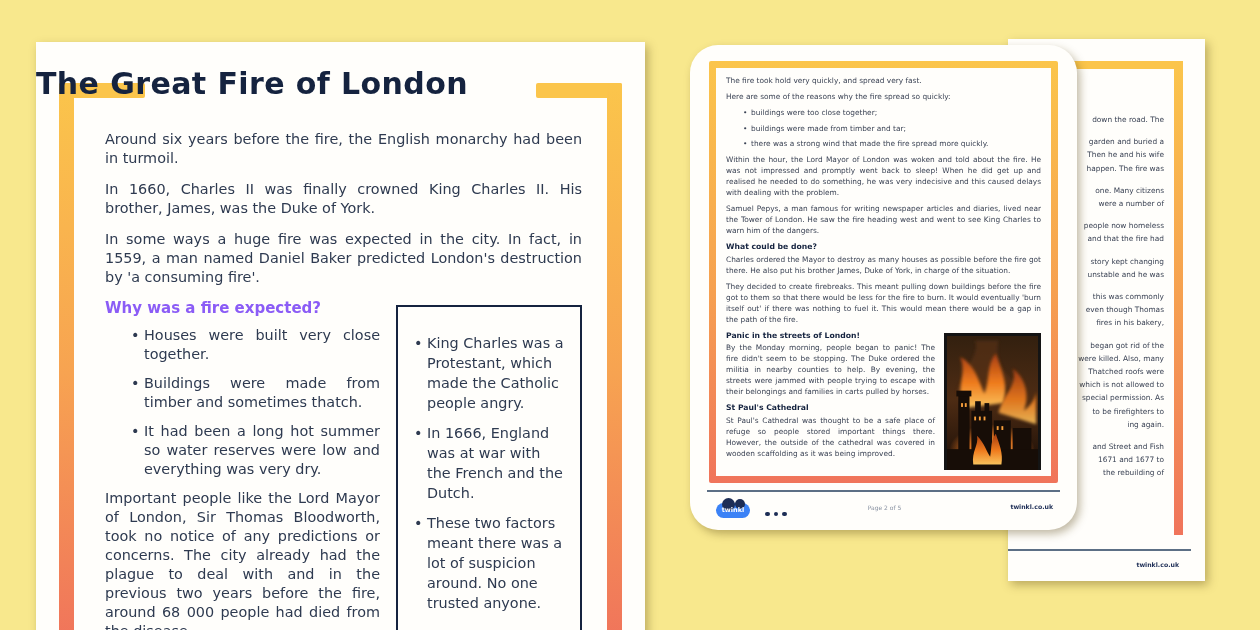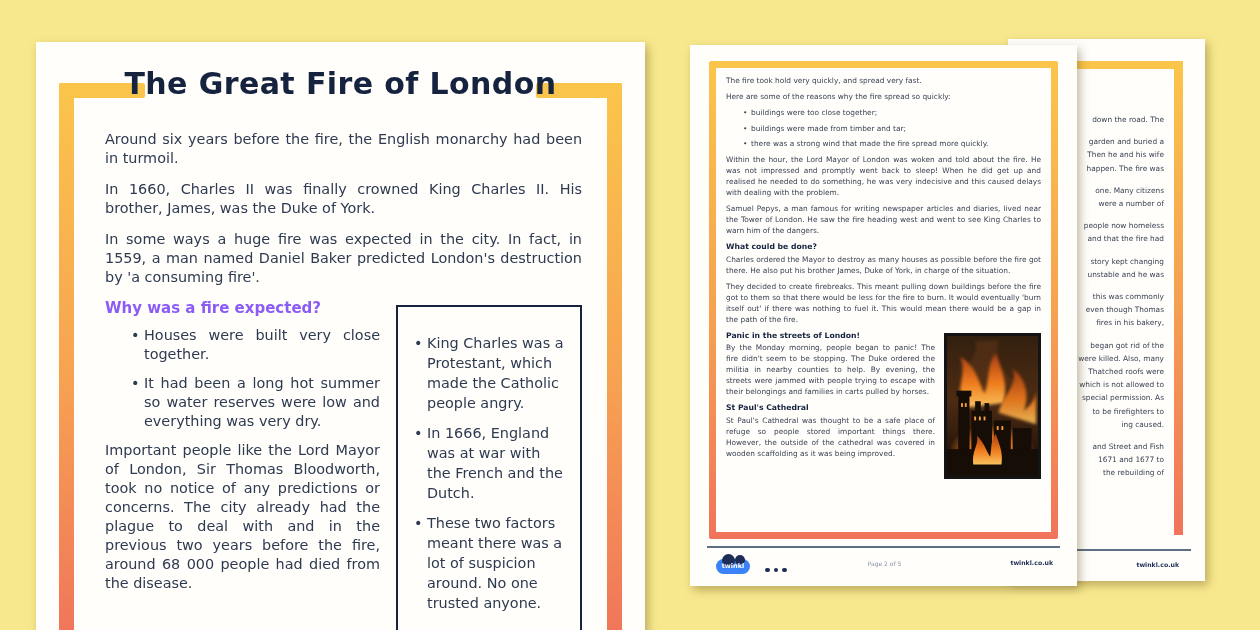--- a/index.html
+++ b/index.html
@@ -10,36 +10,36 @@
 
   
   #page1 { left: 36px; top: 42px; width: 609px; height: 600px; z-index: 3; }
   .p1-stub { position: absolute; top: 41px; width: 86px; height: 15px; background: #FBC54B; border-radius: 2px; }
   .p1-stub.left { left: 23px; }
   .p1-stub.right { left: 500px; }
   .p1-vert { position: absolute; top: 41px; width: 15px; height: 559px; border-radius: 2px;
              background: linear-gradient(180deg, #FBC54B 0%, #F7A351 52%, #F0745B 100%); }
   .p1-vert.left { left: 23px; }
   .p1-vert.right { left: 571px; }
-  .p1-title { position: absolute; top: 24px; left: 0; right: 0; text-align: center;
+  .p1-title { position: absolute; top: 24px; left: 0; right: 0; 
               font-size: 30px; font-weight: bold; color: #15233F; letter-spacing: .4px; }
   .p1-content { position: absolute; top: 88px; left: 69px; width: 477px;
                 font-size: 14.4px; line-height: 19px; color: #2E3A50; text-align: justify; }
   .p1-content p { margin: 0 0 12px; }
   .p1-h { font-size: 15px; font-weight: bold; color: #8b5cf6; margin: 2px 0 8px; }
   ul.blist { list-style: none; padding-left: 26px; margin: 0 0 2px; }
   ul.blist li { position: relative; padding-left: 13px; margin-bottom: 10px; }
   ul.blist li::before { content: "•"; position: absolute; left: 0; top: 0; }
   .side-box { float: right; width: 186px; border: 2.5px solid #15233F; background: #FFFEFB;
               padding: 26px 12px 8px 10px; margin: 6px 0 10px 16px; }
   .side-box ul.blist { padding-left: 6px; }
   .side-box li { margin-bottom: 12px; line-height: 20px; text-align: left; }
 
   
-  #page2 { left: 690px; top: 45px; width: 387px; height: 541px; z-index: 2; }
+  #page2 { left: 690px; top: 45px; width: 387px; height: 485px; z-index: 2; border-radius: 28px; }
   .p2-frame { position: absolute; left: 19px; right: 19px; top: 16px; bottom: 47px; border-radius: 2px;
               background: linear-gradient(180deg, #FBC54B 0%, #F6A050 55%, #F0745B 100%); }
   .p2-frame-inner { position: absolute; inset: 7px; background: #FFFEFB; }
   .p2-content { position: absolute; left: 36px; right: 36px; top: 30px; bottom: 60px;
                 font-size: 7.4px; line-height: 11px; color: #3A4254; text-align: justify; overflow: hidden; }
   .p2-content p { margin: 0 0 5px; }
   .p2-h { font-size: 7.7px; font-weight: bold; color: #15233F; margin: 2px 0 1.5px; text-align: left; }
   ul.slist { list-style: none; padding-left: 17px; margin: 0 0 5px; }
   ul.slist li { position: relative; padding-left: 8px; margin-bottom: 4.5px; text-align: left; }
   ul.slist li::before { content: "•"; position: absolute; left: 0; top: 0; }
@@ -94,21 +94,21 @@
       <div class="frag">unstable and he was</div>
       <div class="frag gap">this was commonly</div>
       <div class="frag">even though Thomas</div>
       <div class="frag">fires in his bakery,</div>
       <div class="frag gap">began got rid of the</div>
       <div class="frag">were killed. Also, many</div>
       <div class="frag">Thatched roofs were</div>
       <div class="frag">which is not allowed to</div>
       <div class="frag">special permission. As</div>
       <div class="frag">to be firefighters to</div>
-      <div class="frag">ing caused.</div>
+      <div class="frag">ing again.</div>
       <div class="frag gap">and Street and Fish</div>
       <div class="frag">1671 and 1677 to</div>
       <div class="frag">the rebuilding of</div>
     </div>
   <div class="p3-footer-line"></div>
   <div class="p3-site">twinkl.co.uk</div>
 </div>
 
 <div id="page2" class="page">
   <div class="p2-frame">
@@ -215,18 +215,19 @@
       <li>King Charles was a Protestant, which made the Catholic people angry.</li>
           <li>In 1666, England was at war with the French and the Dutch.</li>
           <li>These two factors meant there was a lot of suspicion around. No one trusted anyone.</li>
         </ul>
     </div>
 
     <div class="p1-h">Why was a fire expected?</div>
     <ul class="blist">
 
     <li>Houses were built very close together.</li>
+        <li>Buildings were made from timber and sometimes thatch.</li>
         <li>It had been a long hot summer so water reserves were low and everything was very dry.</li>
       </ul>
     <p>Important people like the Lord Mayor of London, Sir Thomas Bloodworth, took no notice of any predictions or concerns. The city already had the plague to deal with and in the previous two years before the fire, around 68 000 people had died from the disease.</p>
 
   </div>
 </div>
 
 </body></html>

